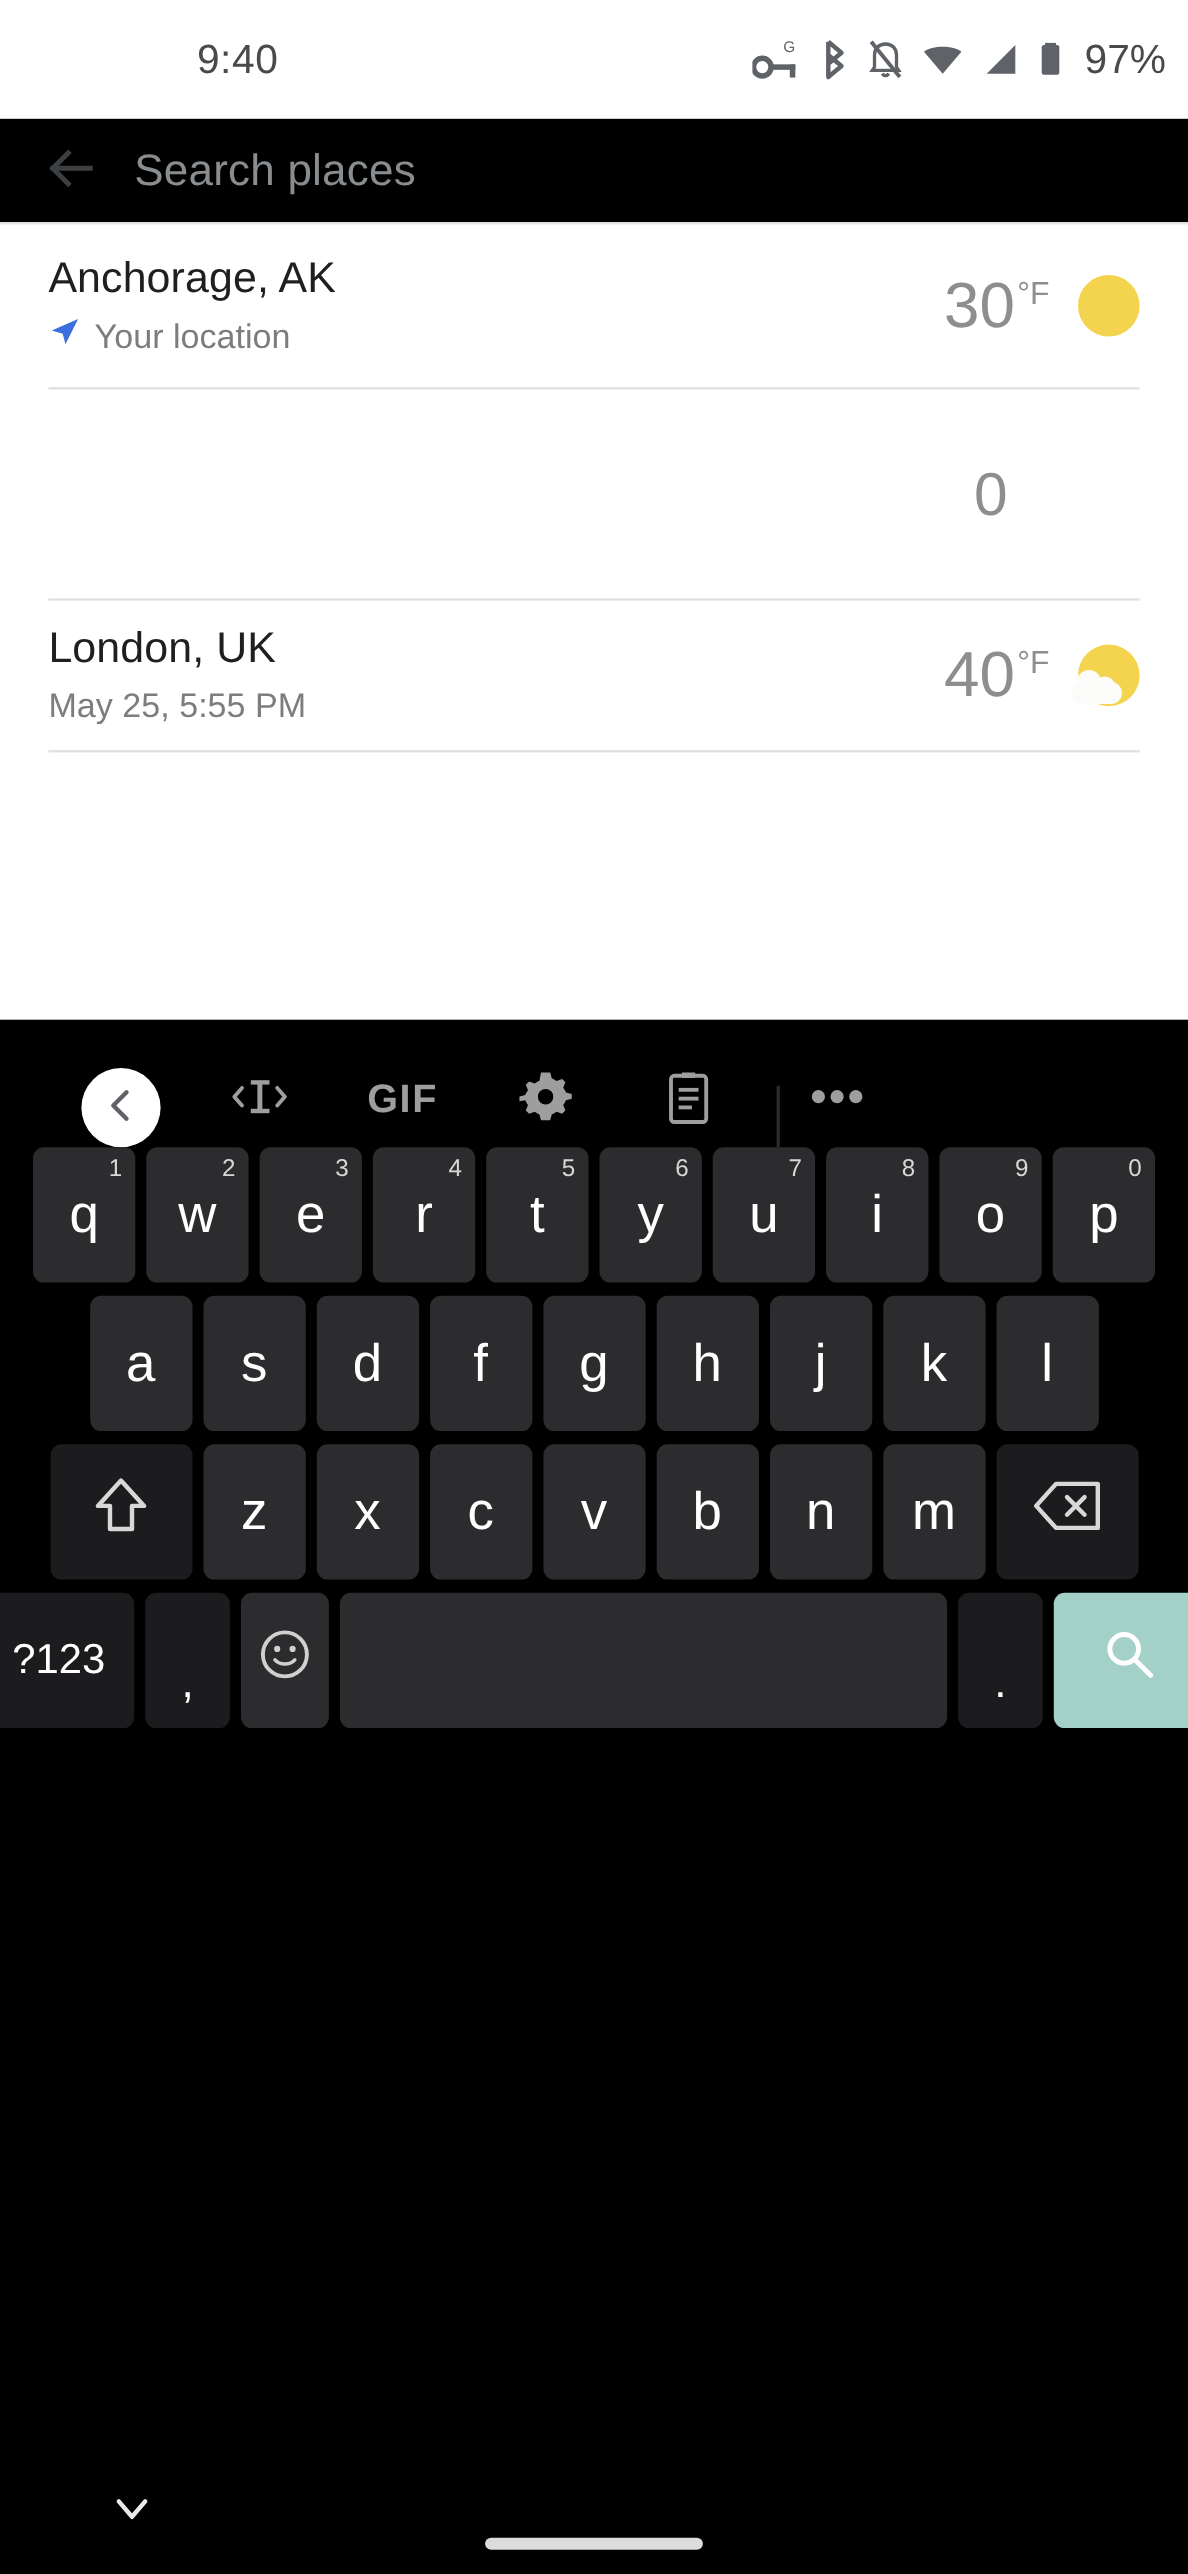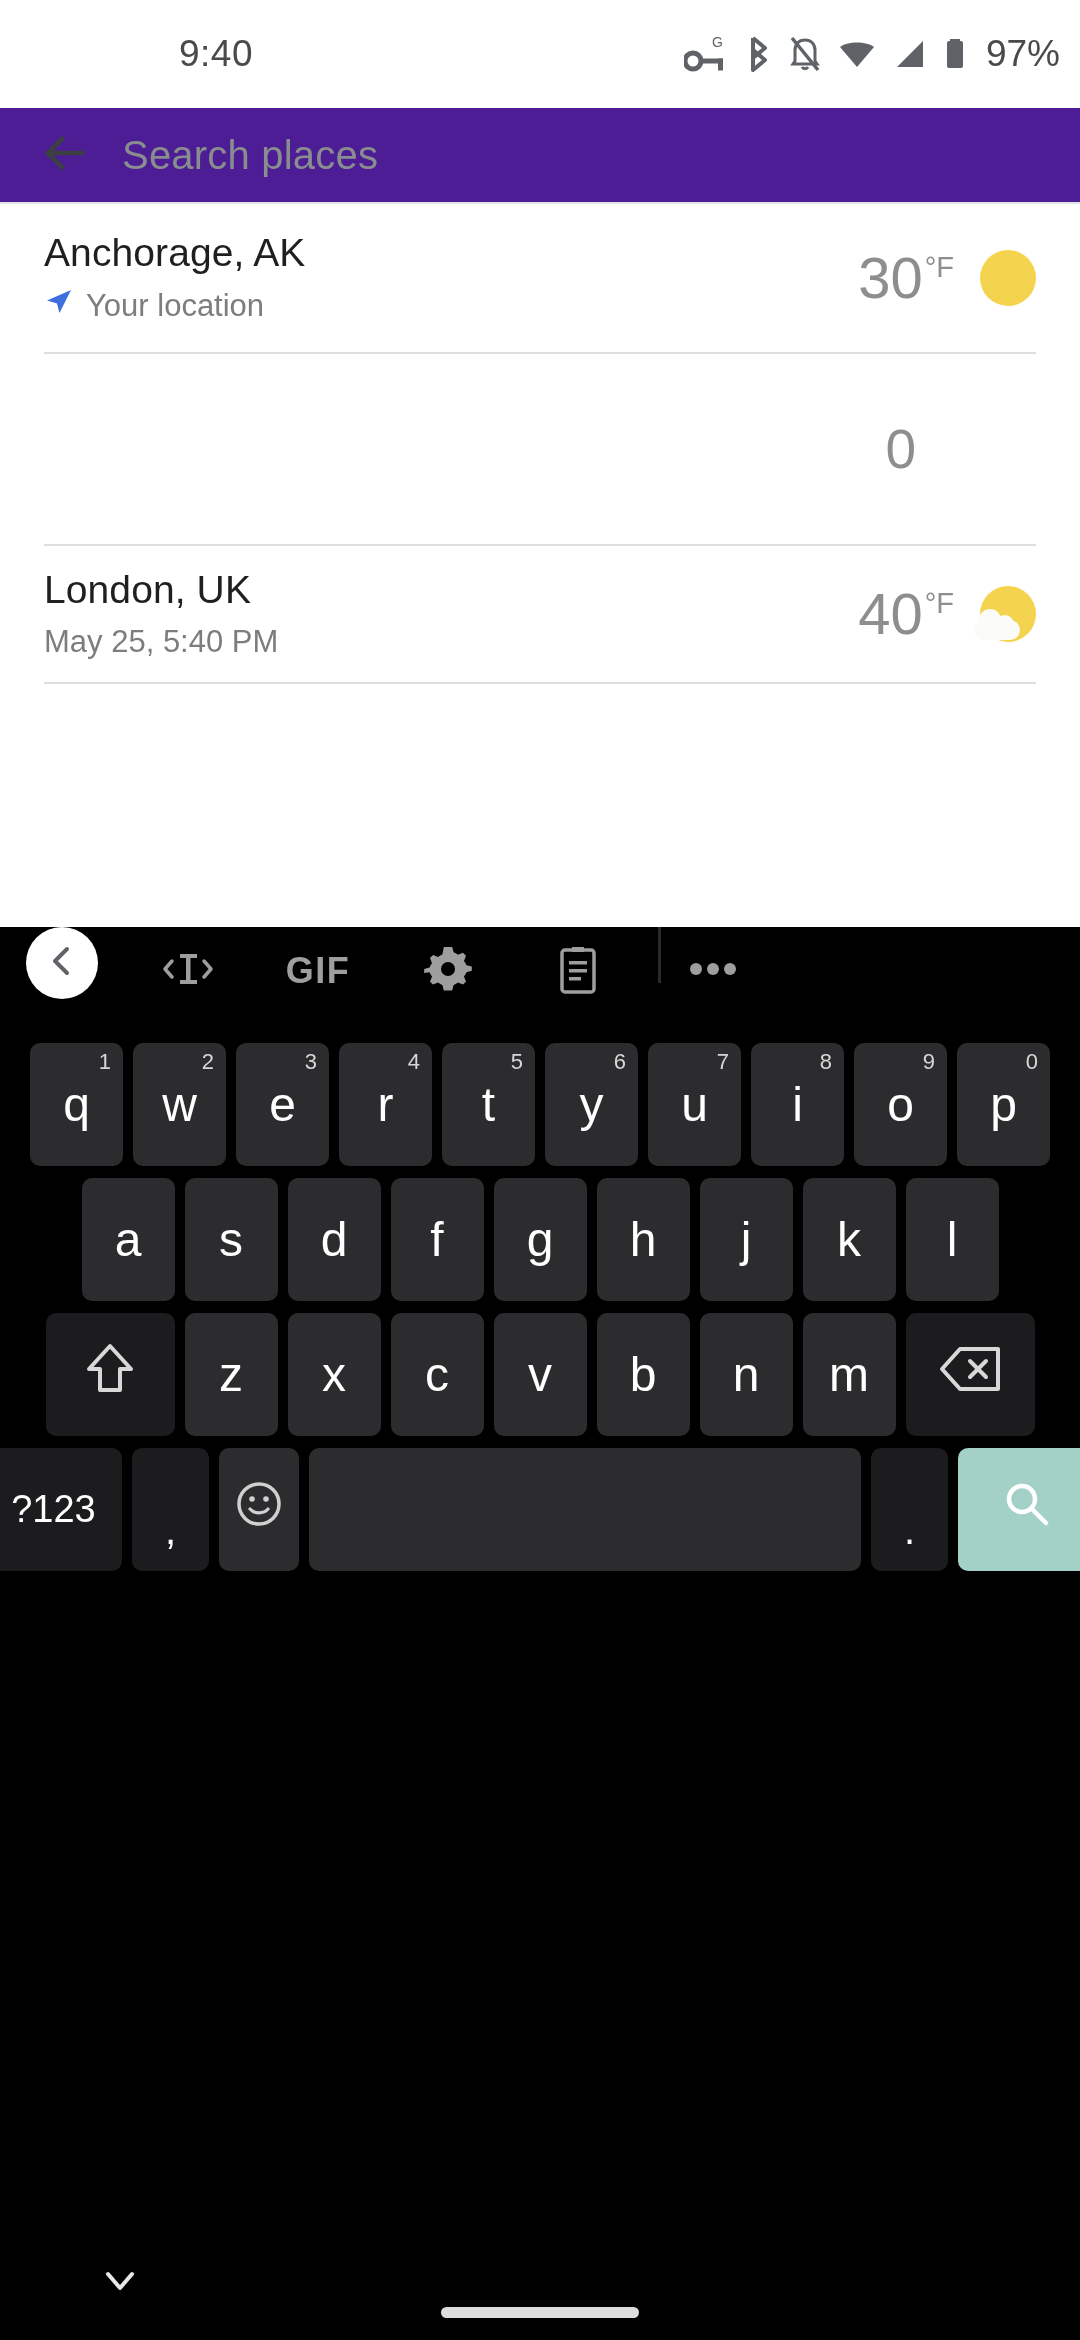--- a/index.html
+++ b/index.html
@@ -21,21 +21,21 @@
     font-size: 37px; color: #4a4a4a; letter-spacing: 0.5px;
     padding-left: 155px; font-weight: 400;
   }
   .status-icons { display: flex; align-items: center; gap: 15px; }
   .status-icons svg { display: block; }
   .battery-pct { font-size: 37px; color: #4a4a4a; margin-left: 4px; }
 
   
   .appbar {
     position: absolute; top: 108px; left: 0; width: 1080px; height: 94px;
-    display: flex; align-items: center; background: #4c1d95;
+    display: flex; align-items: center; background: #000000;
   }
   .back-btn {
     width: 64px; height: 64px; margin-left: 32px;
     display: flex; align-items: center; justify-content: center;
   }
   .search-field {
     margin-left: 26px; font-size: 40px; color: #8a8d8f; letter-spacing: 0.2px;
     flex: 1;
   }
   .appbar-sep {
@@ -89,22 +89,23 @@
     font-size: 55px; color: #8e8e8e; font-weight: 300;
     position: absolute; right: 164px; top: 50%; transform: translateY(-50%);
   }
 
   
   .keyboard {
     position: absolute; left: 0; bottom: 0; width: 1080px; height: 1413px;
     background: #000000;
   }
   .kb-toolbar {
-    position: relative; height: 116px; display: flex; align-items: flex-start;
+    position: relative; height: 116px; display: flex; align-items: flex-end;
     padding-left: 26px;
+    margin-left: 48px;
   }
   .kb-round {
     width: 72px; height: 72px; border-radius: 50%; background: #ffffff;
     display: flex; align-items: center; justify-content: center; flex: none;
   }
   .kb-tool {
     width: 88px; height: 88px; display: flex; align-items: center;
     justify-content: center; flex: none;
   }
   .kb-tool.gif {
@@ -255,21 +256,21 @@
         <div class="row-title"></div>
       </div>
       <div class="empty-val">0</div>
     </div>
     <div class="divider"></div>
 
     <div class="row row-c">
       <div class="row-main">
         <div class="row-title">London, UK</div>
         <div class="row-sub">
-          <span>May 25, 5:40 PM</span>
+          <span>May 25, 5:55 PM</span>
         </div>
       </div>
       <div class="row-right">
         <div class="temp">
           <span>40</span>
           <span class="unit">°F</span>
         </div>
         <div class="wx">
           <div class="sun-full"></div>
           <div class="cloud">

